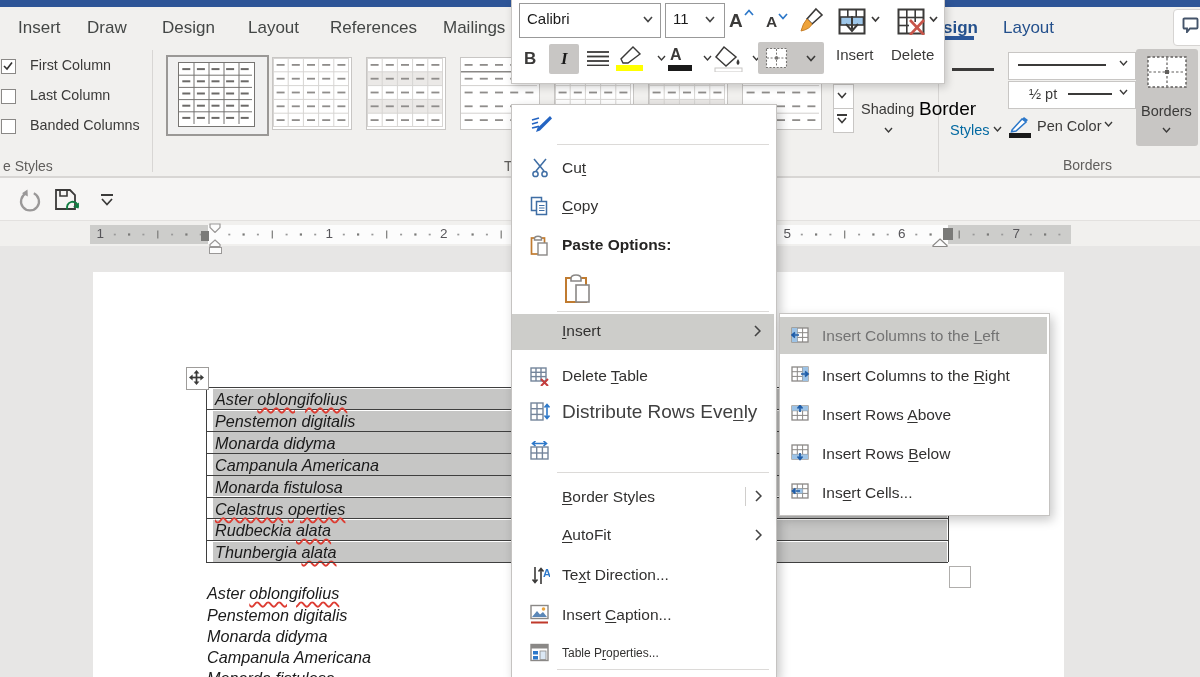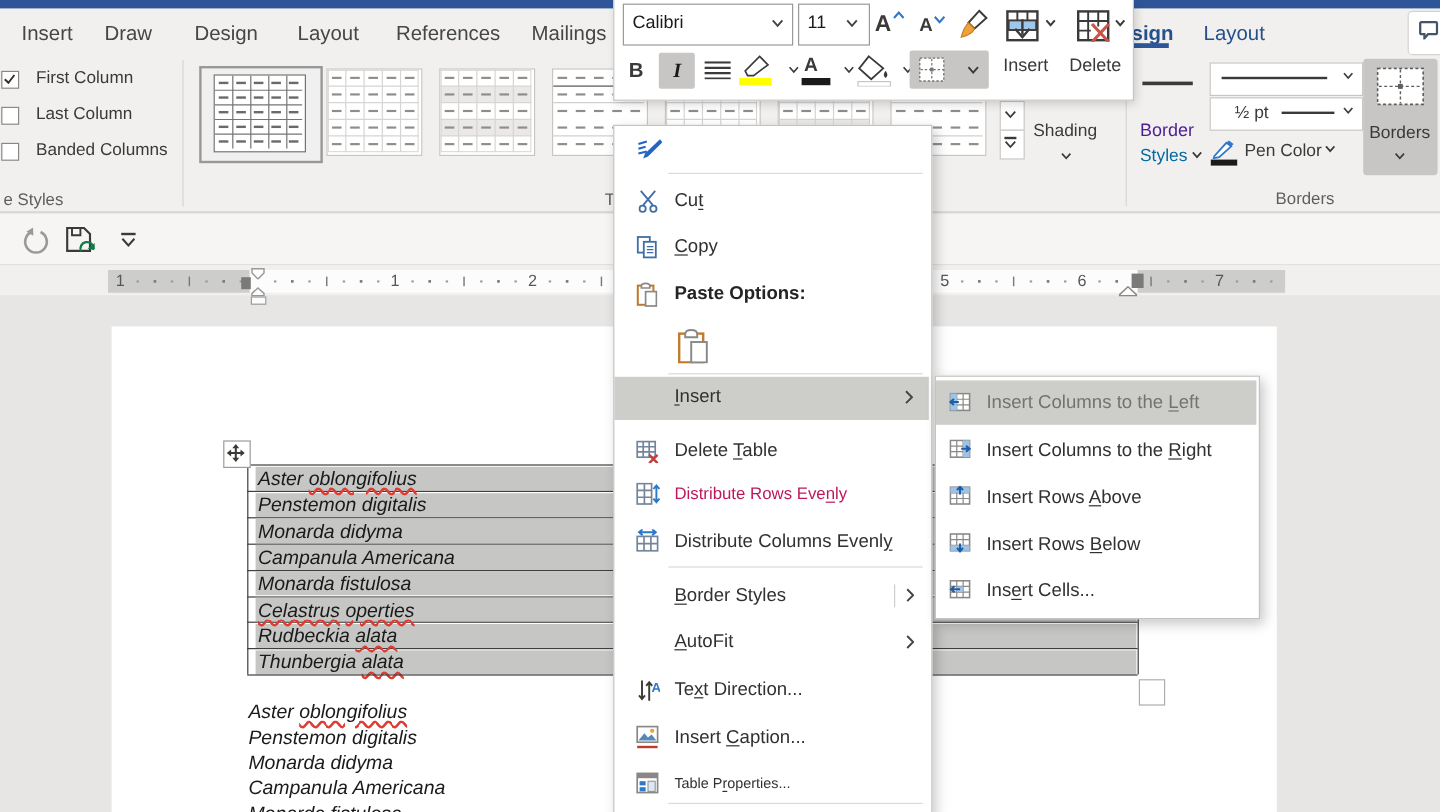--- a/index.html
+++ b/index.html
@@ -293,21 +293,21 @@
     <div class="a" style="left:837px;top:114px;width:10px;height:1.6px;background:#3b3a39"></div>
     <svg class="a" style="left:837px;top:117px;" width="10" height="9.0" viewBox="0 0 10 9.0">
       <path d="M1 1 L5.0 5.5 L9 1" fill="none" stroke="#3b3a39" stroke-width="1.5"></path>
     </svg>
     <div class="a" style="left:860px;top:55px;width:53px;height:23px;background:#fff;border:1px solid #d2d0ce"></div>
     <div class="a" style="left:861px;top:100.0px;font-size:14.5px;line-height:18.0px;color:#3b3a39;font-weight:normal;white-space:nowrap;">Shading</div>
     <svg class="a" style="left:884px;top:127px;" width="9" height="8.3" viewBox="0 0 9 8.3">
       <path d="M1 1 L4.5 4.95 L8 1" fill="none" stroke="#3b3a39" stroke-width="1.4"></path>
     </svg>
     <div class="a" style="left:952px;top:68px;width:42px;height:2.5px;background:#3b3a39"></div>
-    <div class="a" style="left:950px;top:100.0px;font-size:15px;line-height:18.0px;color:#4c1d95;font-weight:normal;white-space:nowrap;">Border</div>
+    <div class="a" style="left:919px;top:100.0px;font-size:19px;line-height:18.0px;color:#000000;font-weight:normal;white-space:nowrap;">Border</div>
     <div class="a" style="left:950px;top:121.0px;font-size:14.5px;line-height:18.0px;color:#0369a1;font-weight:normal;white-space:nowrap;">Styles</div>
     <svg class="a" style="left:993px;top:126px;" width="9" height="8.3" viewBox="0 0 9 8.3">
       <path d="M1 1 L4.5 4.95 L8 1" fill="none" stroke="#3b3a39" stroke-width="1.4"></path>
     </svg>
     <div class="a" style="left:1008px;top:52px;width:126px;height:26px;background:#fff;border:1px solid #c8c6c4"></div>
     <div class="a" style="left:1018px;top:64px;width:88px;height:1.8px;background:#3b3a39"></div>
     <svg class="a" style="left:1119px;top:60px;" width="9" height="8.3" viewBox="0 0 9 8.3">
       <path d="M1 1 L4.5 4.95 L8 1" fill="none" stroke="#3b3a39" stroke-width="1.4"></path>
     </svg>
     <div class="a" style="left:1008px;top:81px;width:126px;height:26px;background:#fff;border:1px solid #c8c6c4"></div>
@@ -571,22 +571,21 @@
     <div class="a" style="left:512px;top:313.5px;width:262px;height:36.5px;background:#cdcdca"></div>
     <div class="a" style="left:557px;top:144px;width:212px;height:1px;background:#dcdad8"></div>
     <div class="a" style="left:562px;top:157.9px;font-size:15.5px;line-height:19.2px;color:#323130;font-weight:normal;white-space:nowrap;">Cu<span style="text-decoration:underline;text-underline-offset:2px">t</span></div>
     <div class="a" style="left:562px;top:196.4px;font-size:15.5px;line-height:19.2px;color:#323130;font-weight:normal;white-space:nowrap;"><span style="text-decoration:underline;text-underline-offset:2px">C</span>opy</div>
     <div class="a" style="left:562px;top:235.4px;font-size:15.5px;line-height:19.2px;color:#252423;font-weight:bold;white-space:nowrap;">Paste Options:</div>
     <div class="a" style="left:562px;top:320.9px;font-size:15.5px;line-height:19.2px;color:#323130;font-weight:normal;white-space:nowrap;"><span style="text-decoration:underline;text-underline-offset:2px">I</span>nsert</div>
     <svg class="a" style="left:754px;top:325px;" width="6.959999999999999" height="12" viewBox="0 0 6.959999999999999 12">
       <path d="M1 1 L5.959999999999999 6.0 L1 11" fill="none" stroke="#444" stroke-width="1.6"></path>
     </svg>
     <div class="a" style="left:562px;top:365.9px;font-size:15.5px;line-height:19.2px;color:#323130;font-weight:normal;white-space:nowrap;">Delete <span style="text-decoration:underline;text-underline-offset:2px">T</span>able</div>
-    <div class="a" style="left:562px;top:402.4px;font-size:14px;line-height:19.2px;color:#be185d;font-weight:normal;white-space:nowrap;">Distribute Rows Eve<span style="text-decoration:underline;text-underline-offset:2px">n</span>ly</div>
-    <div class="a" style="left:562px;top:441.9px;font-size:15.5px;line-height:19.2px;color:#323130;font-weight:normal;white-space:nowrap;">Distribute Columns Evenl<span style="text-decoration:underline;text-underline-offset:2px">y</span></div>
+    <div class="a" style="left:562px;top:402.4px;font-size:19px;line-height:19.2px;color:#404040;font-weight:normal;white-space:nowrap;">Distribute Rows Eve<span style="text-decoration:underline;text-underline-offset:2px">n</span>ly</div>
     <div class="a" style="left:557px;top:472px;width:212px;height:1px;background:#dcdad8"></div>
     <div class="a" style="left:562px;top:486.9px;font-size:15.5px;line-height:19.2px;color:#323130;font-weight:normal;white-space:nowrap;"><span style="text-decoration:underline;text-underline-offset:2px">B</span>order Styles</div>
     <div class="a" style="left:745px;top:487px;width:1px;height:19px;background:#d0cecc"></div>
     <svg class="a" style="left:755px;top:490px;" width="6.959999999999999" height="12" viewBox="0 0 6.959999999999999 12">
       <path d="M1 1 L5.959999999999999 6.0 L1 11" fill="none" stroke="#444" stroke-width="1.6"></path>
     </svg>
     <div class="a" style="left:562px;top:525.4px;font-size:15.5px;line-height:19.2px;color:#323130;font-weight:normal;white-space:nowrap;"><span style="text-decoration:underline;text-underline-offset:2px">A</span>utoFit</div>
     <svg class="a" style="left:755px;top:529px;" width="6.959999999999999" height="12" viewBox="0 0 6.959999999999999 12">
       <path d="M1 1 L5.959999999999999 6.0 L1 11" fill="none" stroke="#444" stroke-width="1.6"></path>
     </svg>

